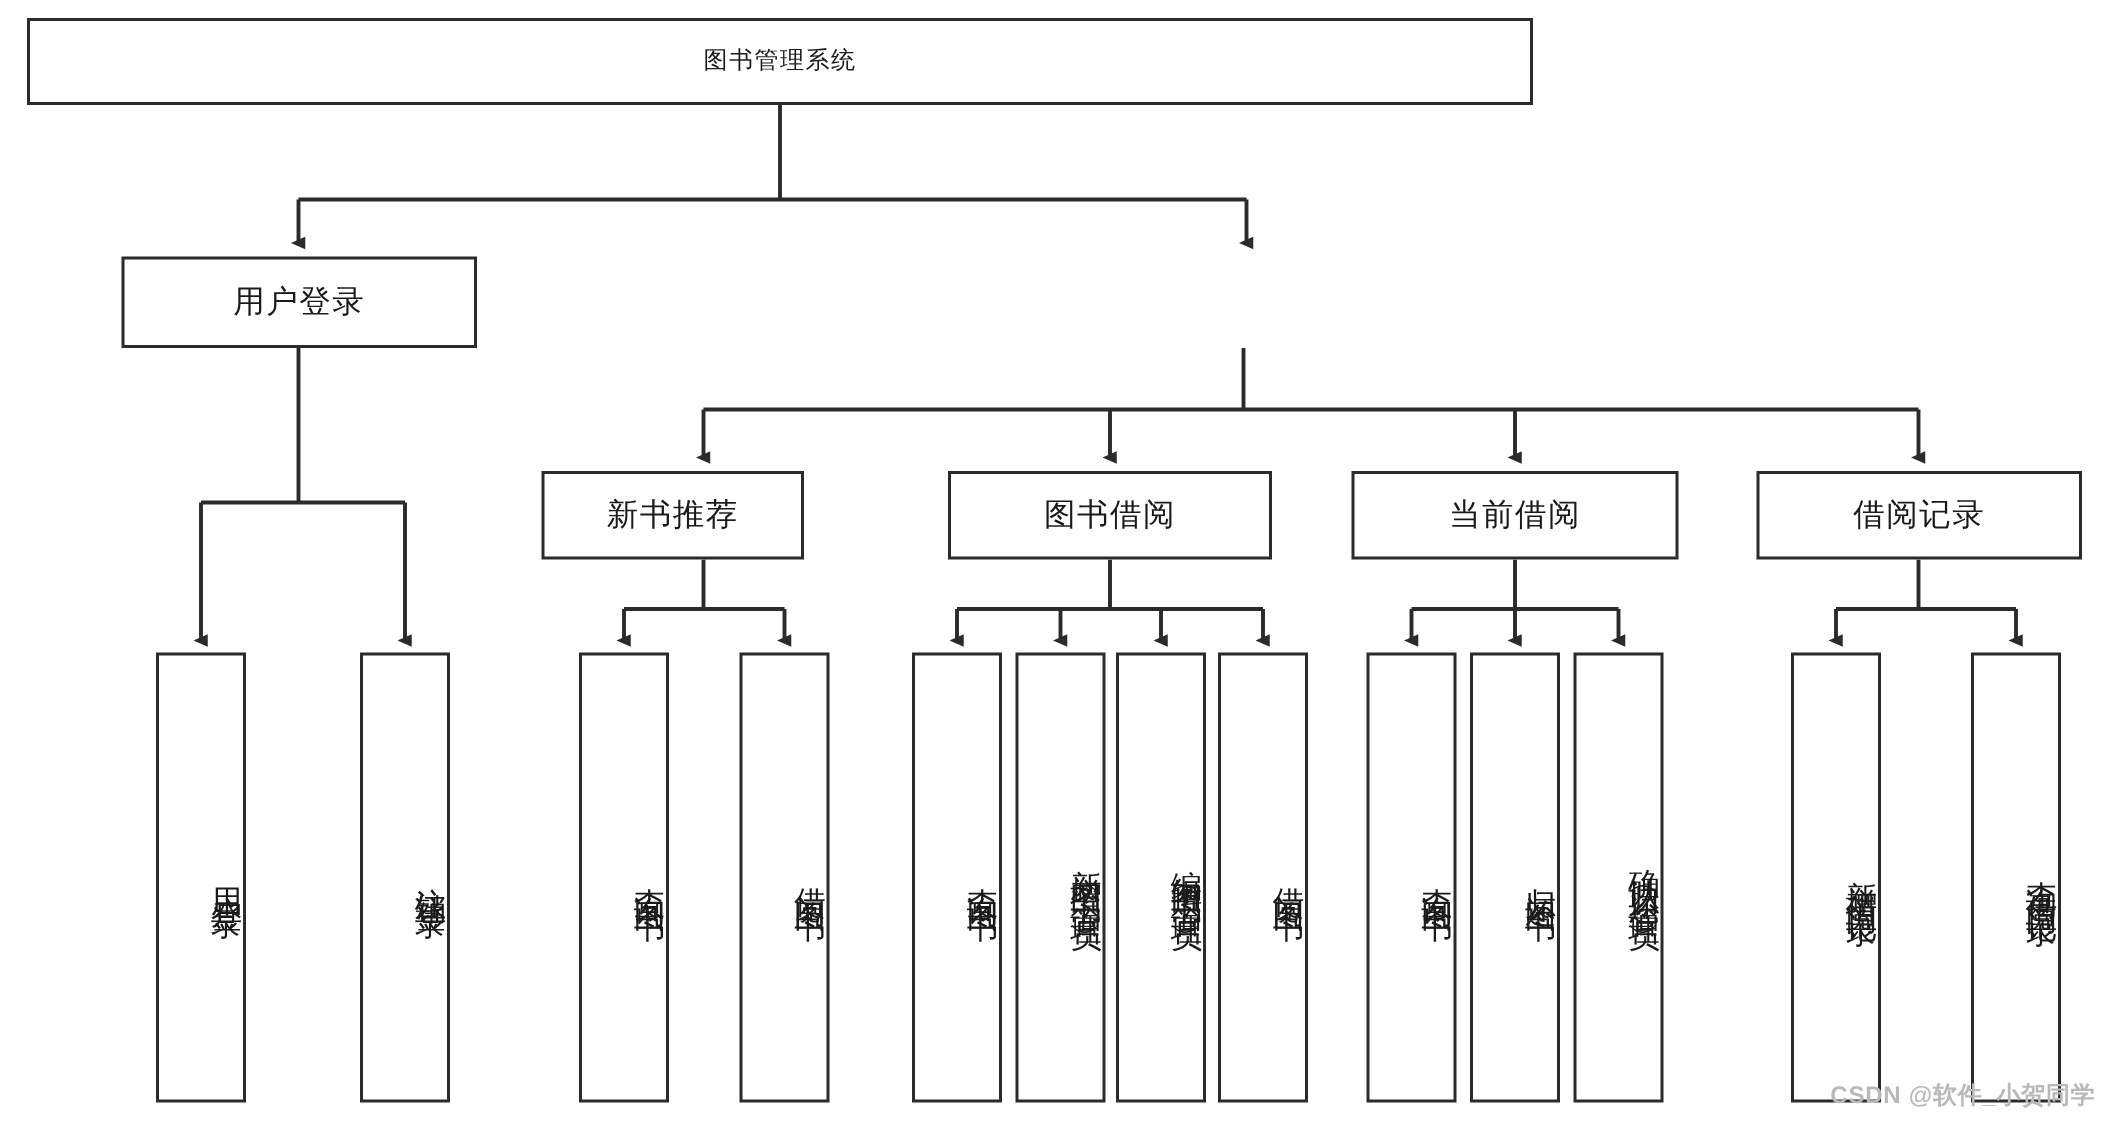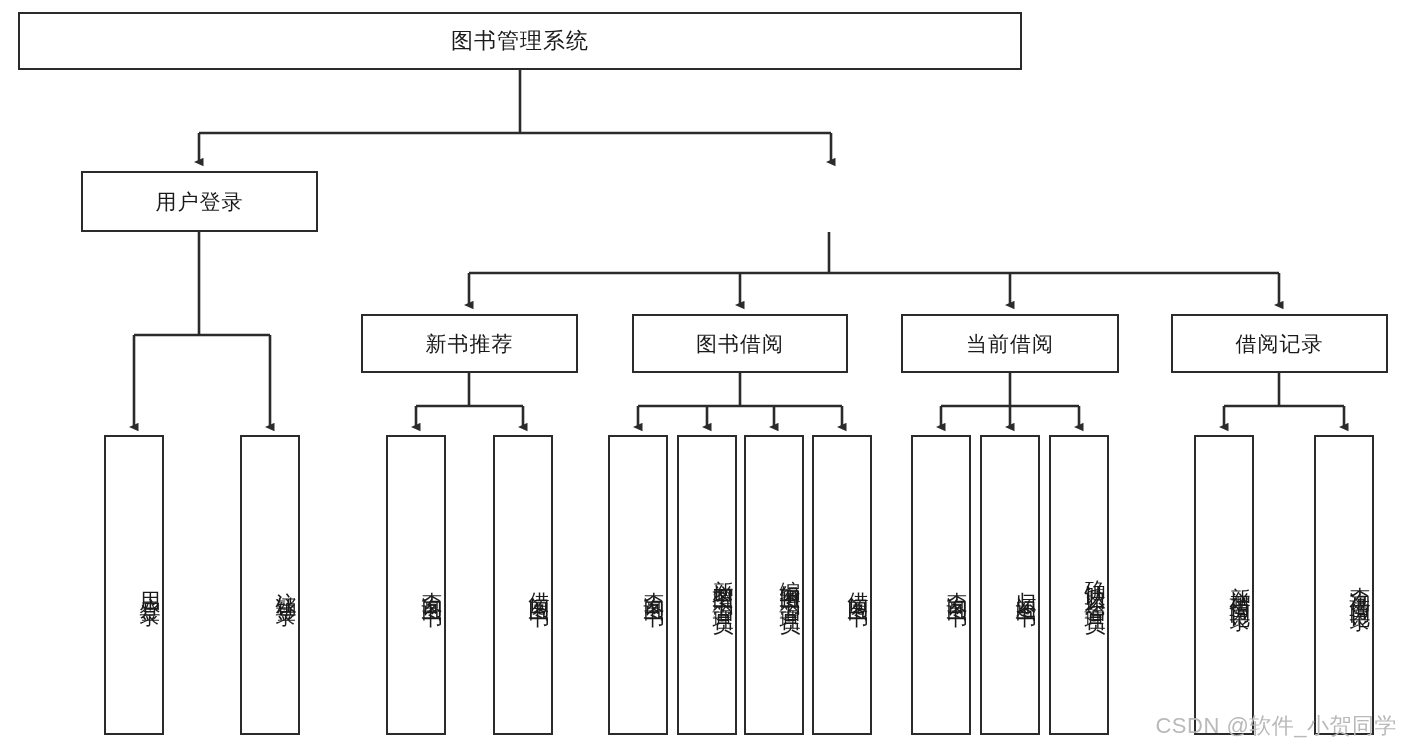--- a/index.html
+++ b/index.html
@@ -51,30 +51,31 @@
     align-items: flex-start;
     justify-content: center;
   }
   .node.vertical .vtext {
     writing-mode: vertical-rl;
     text-orientation: upright;
     letter-spacing: 5px;
     white-space: nowrap;
   }
   .node.root {
-    font-size: 22px;
+    font-size: 16px;
   }
   #watermark {
     position: absolute;
     right: 8px;
     bottom: 6px;
-    font-size: 22px;
+    font-size: 16px;
     color: #b9b9b9;
     letter-spacing: 0.5px;
     white-space: nowrap;
+    font-weight: bold;
   }
 </style>
 </head>
 <body>
 
 <div id="canvas">
 
   <svg class="wires" viewBox="0 0 1405 747">
     <defs>
       <marker id="arrow" markerWidth="10" markerHeight="10" refX="4.2" refY="5" orient="auto" markerUnits="userSpaceOnUse">
@@ -123,21 +124,21 @@
       <path d="M1224,406 L1224,427" marker-end="url(#arrow)"></path>
       <path d="M1344,406 L1344,427" marker-end="url(#arrow)"></path>
     </g>
   </svg>
 
   <div class="node horizontal root" style="left:18px; top:12px; width:1004px; height:58px;">图书管理系统</div>
 
   <div class="node horizontal" style="left:81px; top:171px; width:237px; height:61px;">用户登录</div>
 
 
-  <div class="node horizontal" style="left:361px; top:314px; width:217px; height:59px;">新书推荐</div>
+  <div class="node horizontal" style="left:361px; top:314px; width:175px; height:59px;">新书推荐</div>
 
   <div class="node horizontal" style="left:901px; top:314px; width:218px; height:59px;">当前借阅</div>
 
   <div class="node horizontal" style="left:632px; top:314px; width:216px; height:59px;">图书借阅</div>
 
   <div class="node horizontal" style="left:1171px; top:314px; width:217px; height:59px;text-align:center;">借阅记录</div>
 
   <div class="node vertical" style="left:104px; top:435px; width:60px; height:300px;">
     <span class="vtext">用户登录</span>
   </div>

